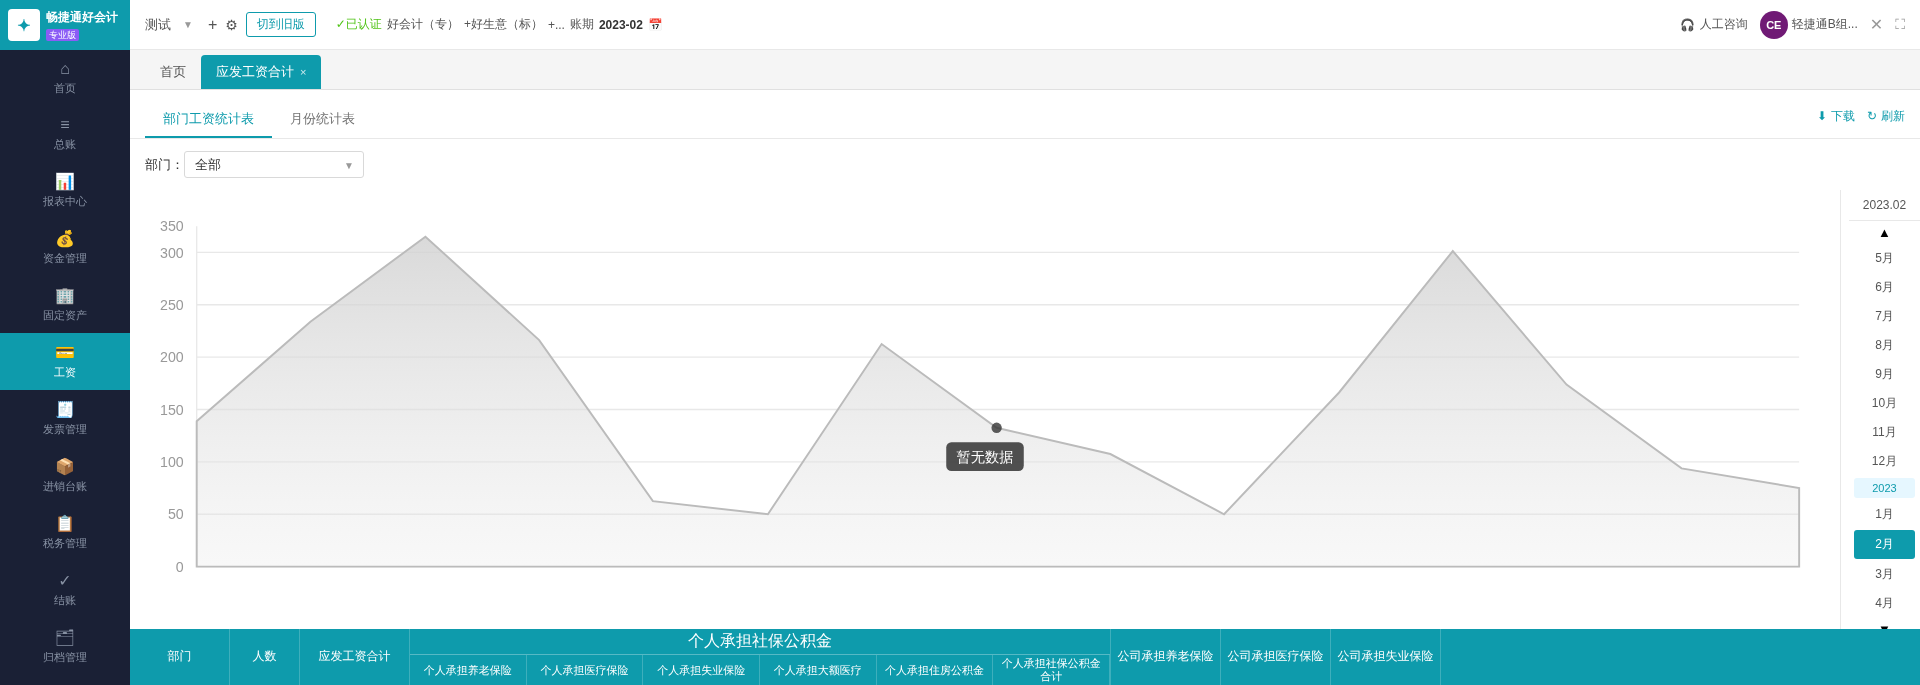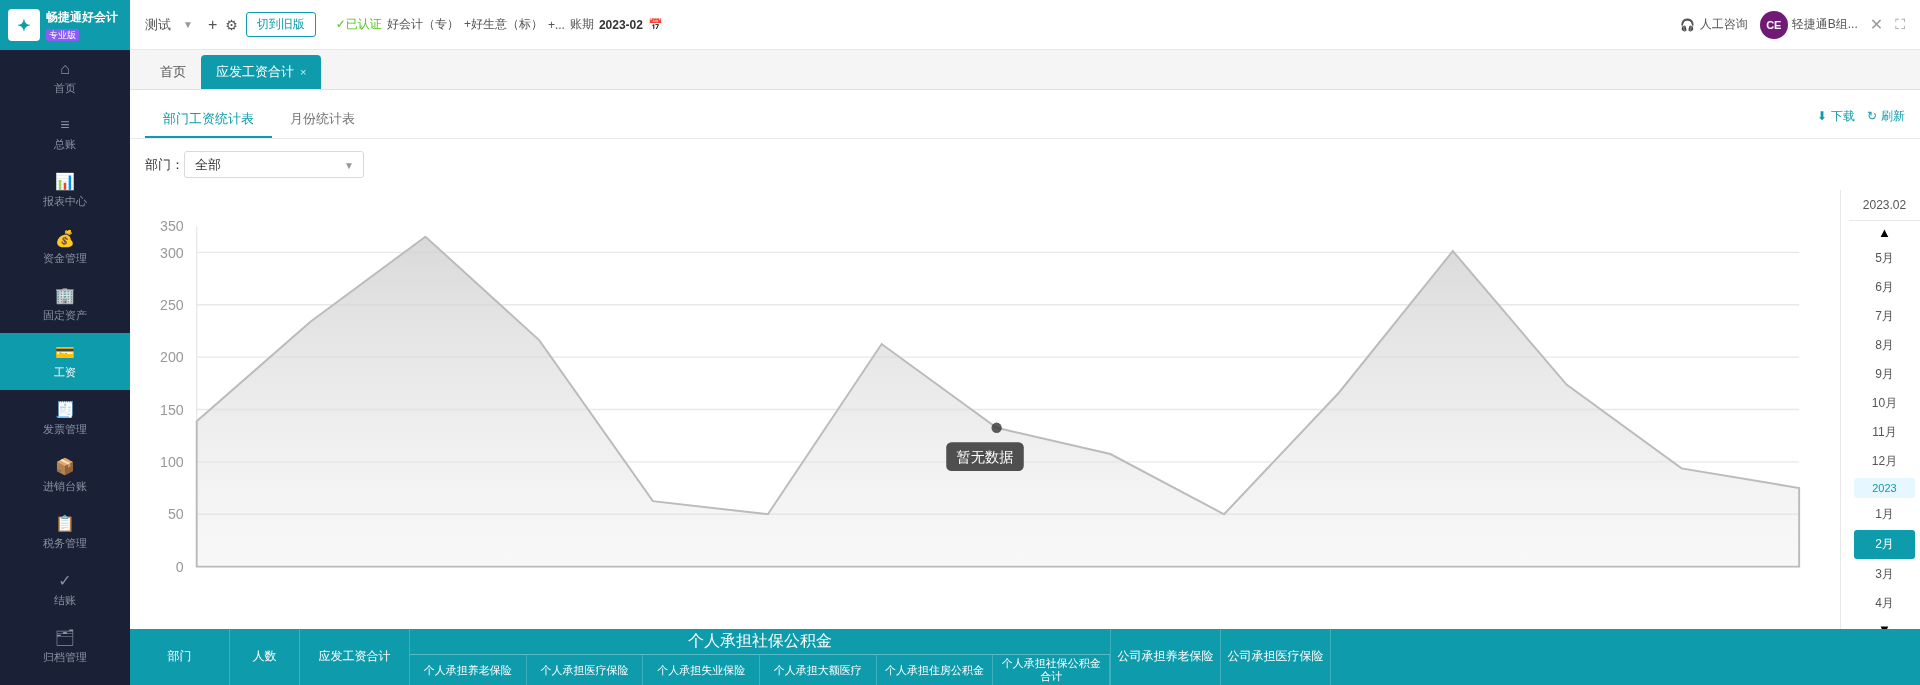--- a/index.html
+++ b/index.html
@@ -315,16 +315,19 @@
               <span>个人承担社保公积金合计</span>
             </div>
           </div>
         </div>
         <div class="table-col" style="width:110px;">
           <span>公司承担养老保险</span>
         </div>
         <div class="table-col" style="width:110px;">
           <span>公司承担医疗保险</span>
         </div>
+        <div class="table-col" style="width:110px;">
+          <span>公司承担失业保险</span>
+        </div>
       </div>
     </div>
   </div>
 </div>
 
 </body></html>

